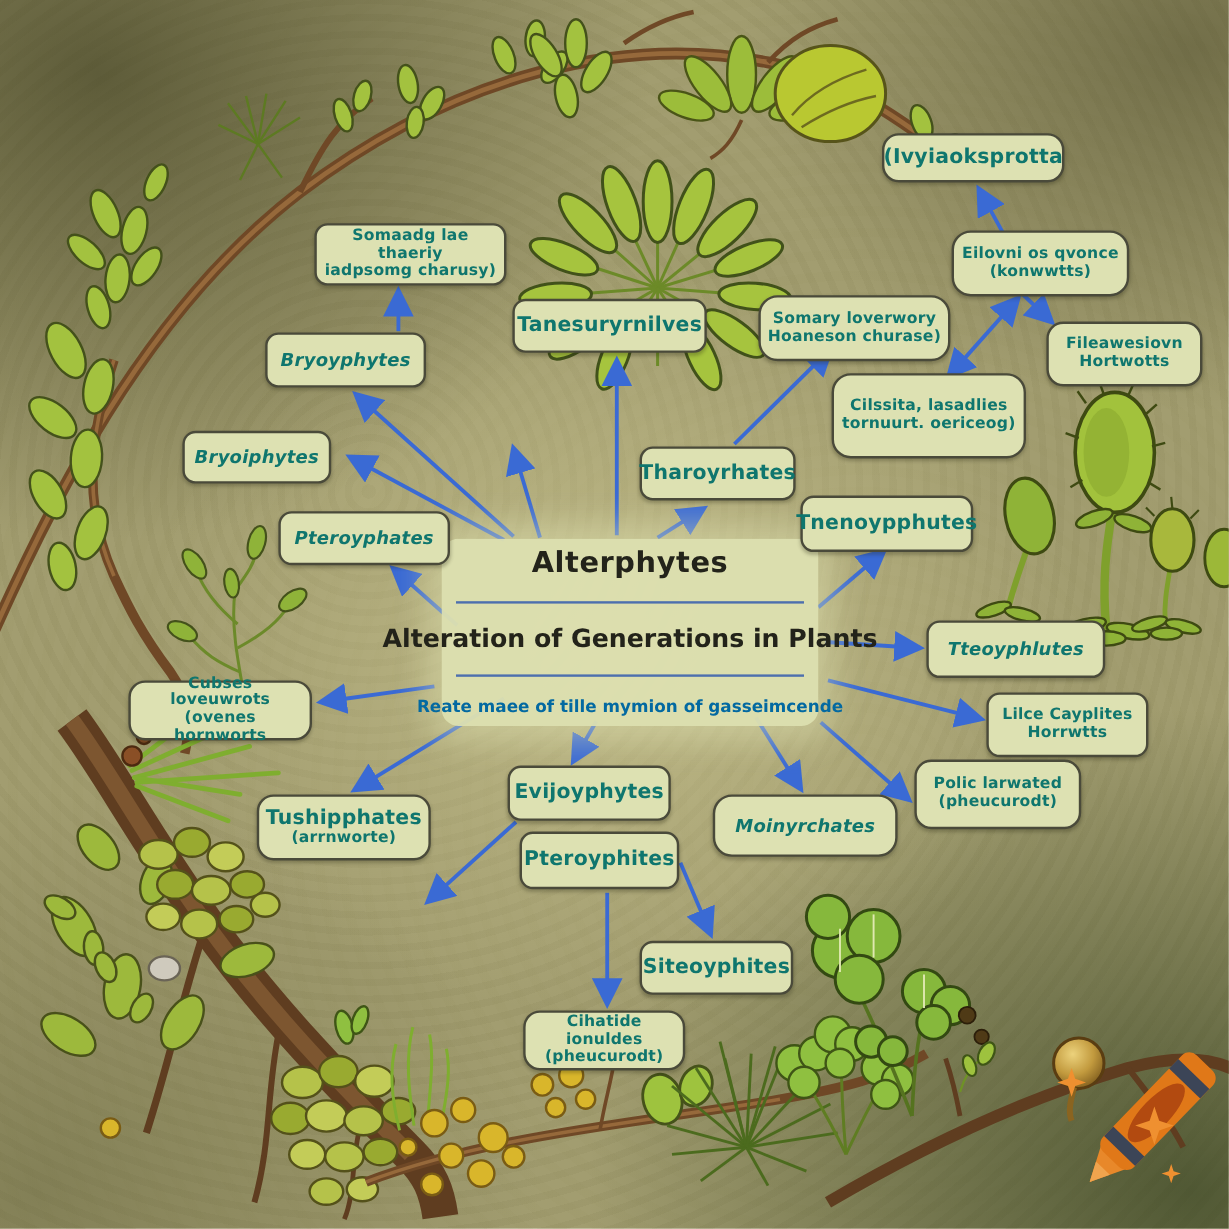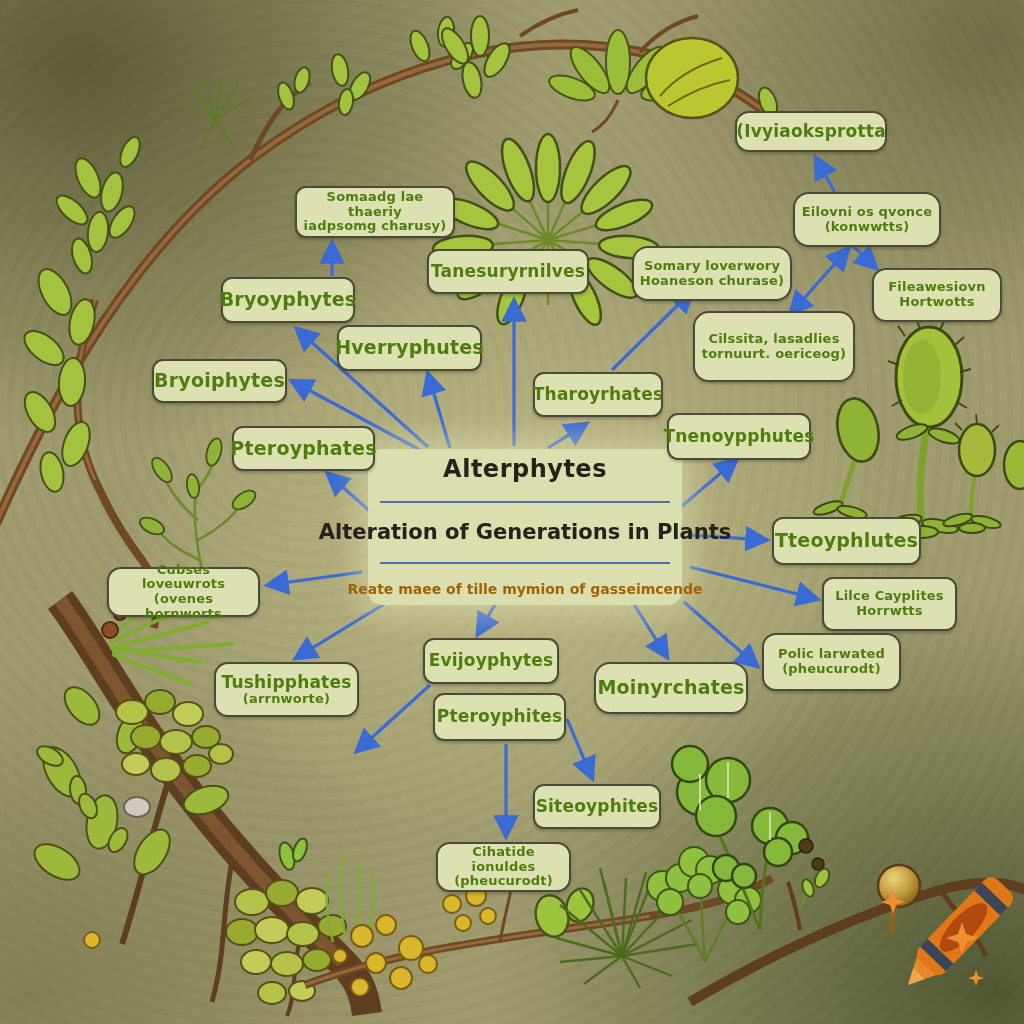--- a/index.html
+++ b/index.html
@@ -13,30 +13,30 @@
       radial-gradient(ellipse 520px 420px at 97% 4%, rgba(66,64,34,0.50), rgba(66,64,34,0) 72%),
       radial-gradient(ellipse 700px 560px at 97% 97%, rgba(42,56,24,0.68), rgba(42,56,24,0) 72%),
       radial-gradient(ellipse 600px 480px at 3% 97%, rgba(84,84,48,0.40), rgba(84,84,48,0) 70%),
       repeating-radial-gradient(circle at 30% 40%, rgba(120,115,70,0.10) 0 6px, rgba(0,0,0,0) 6px 14px),
       repeating-radial-gradient(circle at 70% 65%, rgba(150,145,95,0.10) 0 8px, rgba(0,0,0,0) 8px 18px);
   }
   svg.layer{position:absolute;left:0;top:0;width:1024px;height:1024px;}
   .node{
     position:absolute;background:#dde1b2;border:2px solid #4a4a3a;border-radius:11px;
     display:flex;flex-direction:column;align-items:center;justify-content:center;
-    text-align:center;color:#4d7c0f;font-weight:bold;line-height:1.12;
+    text-align:center;color:#0f766e;font-weight:bold;line-height:1.12;
     box-shadow:0 2px 3px rgba(35,35,15,0.28);padding:2px 4px;box-sizing:border-box;
     letter-spacing:.2px;
   }
-  .node .big{font-size:19px;} .node .md{font-size:17px;} .node .sm{font-size:13px;}
-  .n-somaadg{left:262px;top:186px;width:160px;height:52px;margin-left:33px;}
+  .node .big{font-size:15px;font-style:italic;} .node .md{font-size:17px;} .node .sm{font-size:13px;}
+  .n-somaadg{left:262px;top:186px;width:160px;height:52px;}
   .n-bryo-top{left:221px;top:277px;width:134px;height:46px;}
   .n-tanesury{left:427px;top:249px;width:162px;height:45px;}
   .n-hverry{left:337px;top:325px;width:145px;height:46px;}
-  .n-bryo-left{left:152px;top:359px;width:135px;height:44px;}
+  .n-bryo-left{left:152px;top:359px;width:124px;height:44px;}
   .n-tharoy{left:533px;top:372px;width:130px;height:45px;}
   .n-ptero-left{left:232px;top:426px;width:143px;height:45px;}
   .n-tnenoy{left:667px;top:413px;width:144px;height:47px;}
   .n-ivy{left:735px;top:111px;width:152px;height:41px;border-radius:14px;}
   .n-eilovni{left:793px;top:192px;width:148px;height:55px;border-radius:16px;}
   .n-somary{left:632px;top:236px;width:160px;height:55px;border-radius:16px;margin-top:10px;}
   .n-filea{left:872px;top:268px;width:130px;height:54px;border-radius:14px;text-align:center;}
   .n-cilssita{left:693px;top:311px;width:162px;height:71px;border-radius:16px;}
   .n-tteoy{left:772px;top:517px;width:149px;height:48px;}
   .n-lilce{left:822px;top:577px;width:135px;height:54px;}
@@ -51,21 +51,21 @@
   #center-panel{
     position:absolute;left:368px;top:449px;width:314px;height:156px;
     background:rgba(221,224,176,0.96);border-radius:14px;
     box-shadow:0 0 24px 14px rgba(221,224,176,0.45);
     display:flex;flex-direction:column;align-items:center;justify-content:space-between;
     color:#23231a;text-align:center;padding:6px 6px 8px;box-sizing:border-box;
   }
   #center-panel .rule{width:96%;border-top:2px solid #4d6fae;height:0;}
   #center-title{font-size:24px;font-weight:bold;letter-spacing:.5px;}
   #center-heading{font-size:21px;font-weight:bold;white-space:nowrap;}
-  #center-sub{font-size:14px;font-weight:bold;color:#a16207;white-space:nowrap;}
+  #center-sub{font-size:14px;font-weight:bold;color:#0369a1;white-space:nowrap;}
 </style>
 </head>
 <body>
 
 <div id="stage">
 
   <svg class="layer" viewBox="0 0 1024 1024">
     <defs>
       <radialGradient id="goldGrad" cx="38%" cy="32%" r="75%">
         <stop offset="0%" stop-color="#ecd27c"></stop>
@@ -467,23 +467,20 @@
   <div class="node n-somaadg">
     <span class="sm">Somaadg lae thaeriy</span>
     <span class="sm">iadpsomg charusy)</span>
   </div>
   <div class="node n-bryo-top">
     <span class="big">Bryoyphytes</span>
   </div>
   <div class="node n-tanesury">
     <span class="md">Tanesuryrnilves</span>
   </div>
-  <div class="node n-hverry">
-    <span class="big">Hverryphutes</span>
-  </div>
   <div class="node n-bryo-left">
     <span class="big">Bryoiphytes</span>
   </div>
   <div class="node n-tharoy">
     <span class="md">Tharoyrhates</span>
   </div>
   <div class="node n-ptero-left">
     <span class="big">Pteroyphates</span>
   </div>
   <div class="node n-tnenoy">

